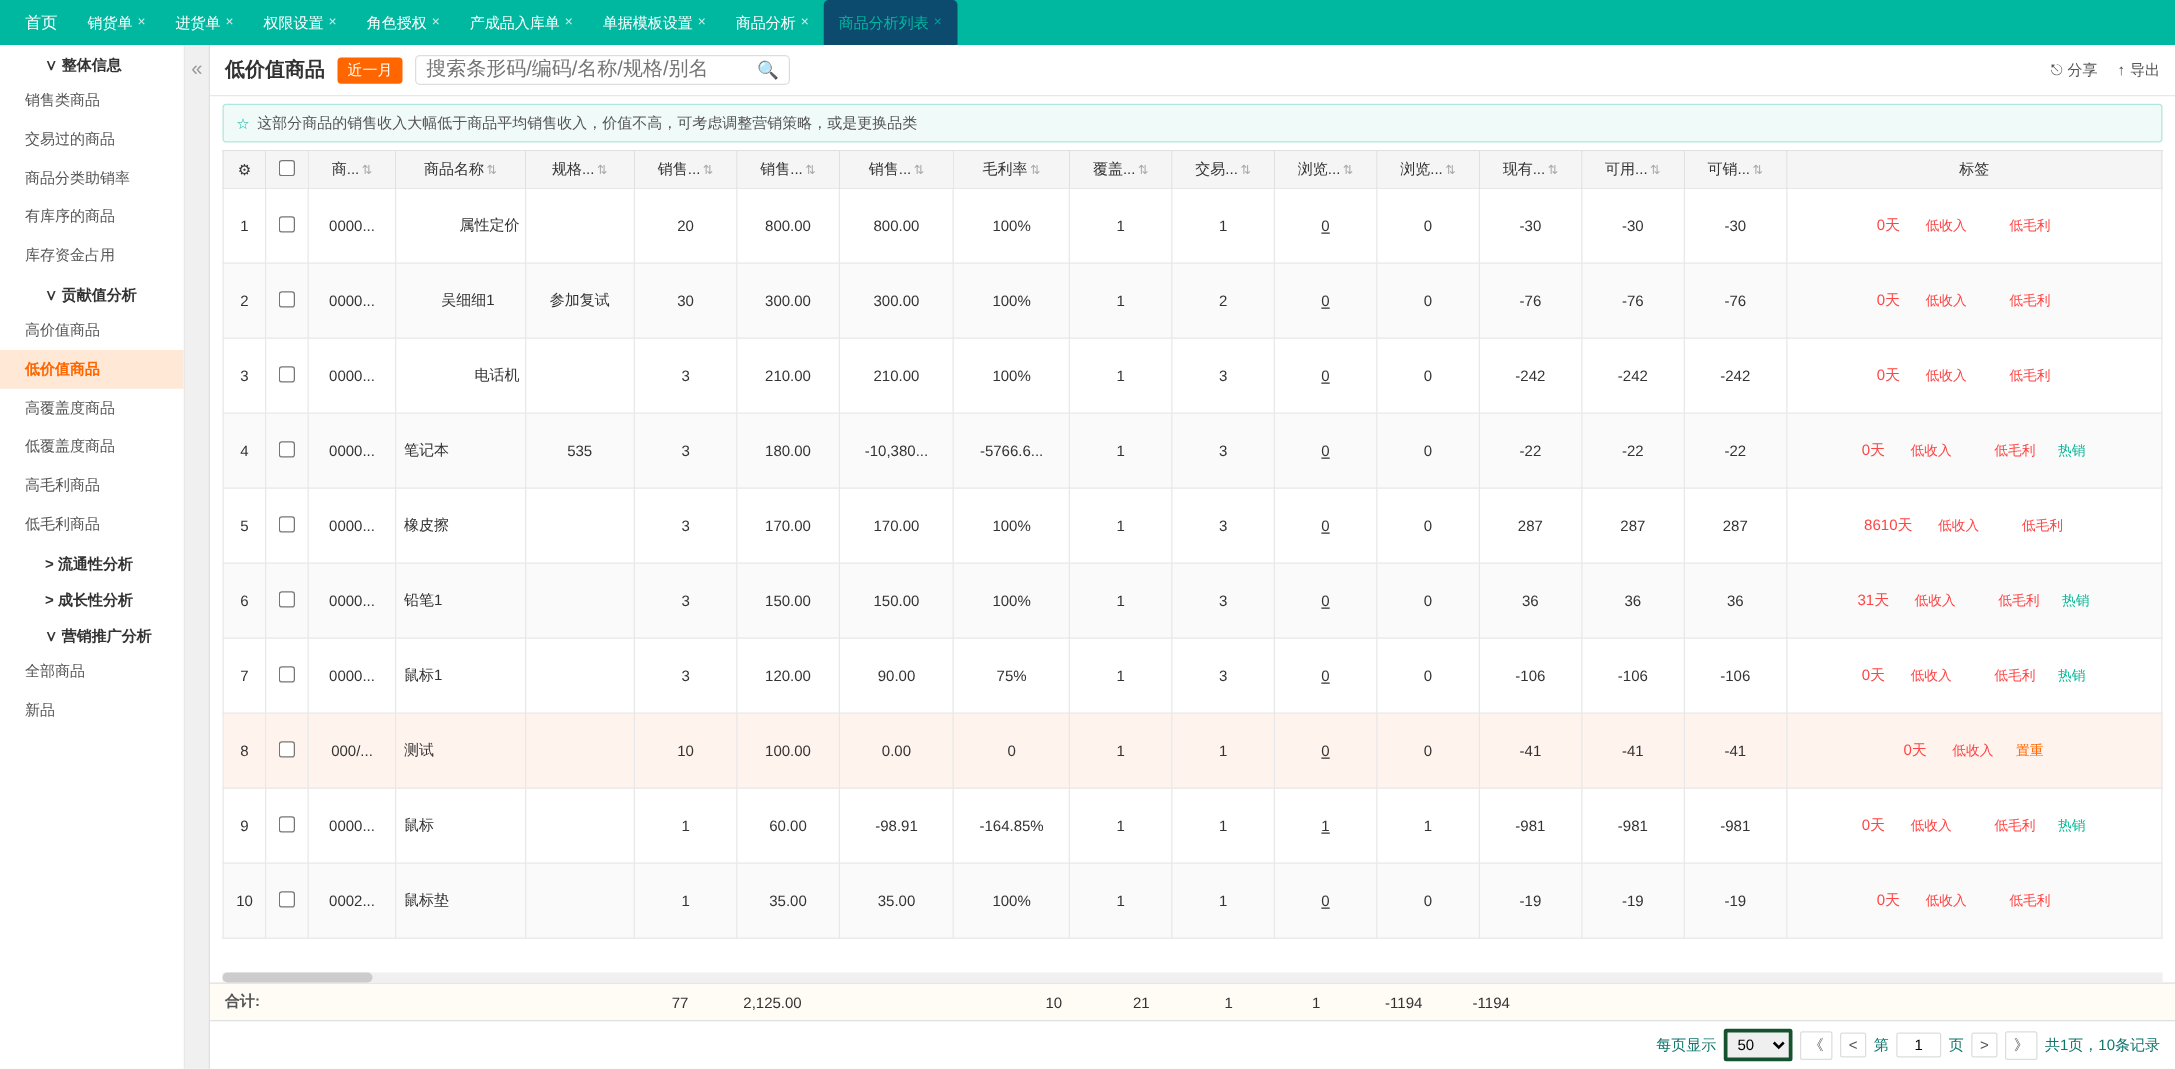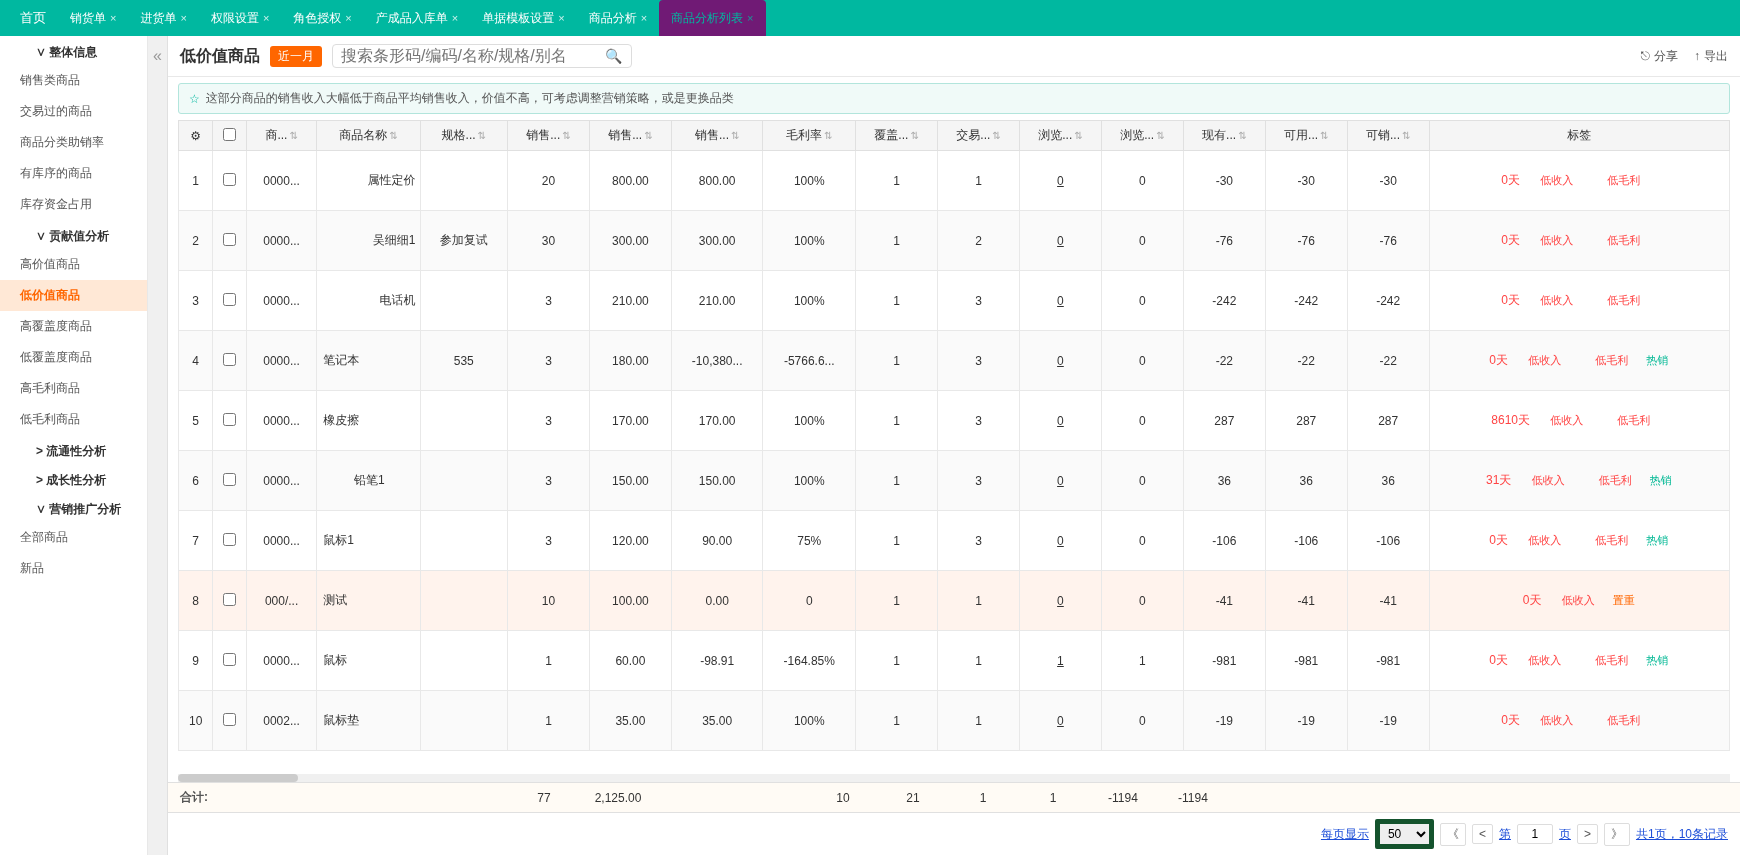--- a/index.html
+++ b/index.html
@@ -17,21 +17,21 @@
     .nav-item {
       color: #fff;
       padding: 0 12px;
       height: 36px;
       display: flex;
       align-items: center;
       cursor: pointer;
       white-space: nowrap;
       font-size: 13px;
     }
-    .nav-item.active { background: #701a75; color: #00b8a0; border-radius: 4px 4px 0 0; }
+    .nav-item.active { background: #0c4a6e; color: #00b8a0; border-radius: 4px 4px 0 0; }
     .nav-close { margin-left: 4px; font-size: 11px; opacity: 0.8; }
 
     
     .layout { display: flex; height: calc(855px - 36px); }
 
     
     .sidebar {
       width: 148px;
       background: #fff;
       border-right: 1px solid #e8e8e8;
@@ -211,23 +211,23 @@
     
     .pagination {
       display: flex;
       align-items: center;
       justify-content: flex-end;
       padding: 6px 12px;
       gap: 6px;
       border-top: 1px solid #e0e0e0;
       background: #fff;
     }
-    .pagination-label { color: #1d4ed8; text-decoration: underline; }
+    .pagination-label { color: #0f766e; }
     .pagination-select {
-      border: 5px solid #14532d;
+      border: 3px solid #14532d;
       padding: 2px 4px;
       border-radius: 2px;
       font-size: 12px;
     }
     .pagination-btn {
       border: 1px solid #ddd;
       background: #fff;
       padding: 2px 6px;
       cursor: pointer;
       border-radius: 2px;
@@ -404,21 +404,21 @@
     <td>0</td>
     <td>-30</td>
     <td>-30</td>
     <td>-30</td>
     <td><span style="color:#ff4444">0天</span> <span class="tag-red">低收入</span><span class="tag-red">低毛利</span></td>
   </tr>
             <tr>
     <td>2</td>
     <td><input type="checkbox" style=""></td>
     <td>0000...</td>
-    <td style="text-align:right;padding-left:16px;">吴细细1</td>
+    <td style="text-align:center;padding-left:16px;">吴细细1</td>
     <td>参加复试</td>
     <td>30</td>
     <td>300.00</td>
     <td>300.00</td>
     <td>100%</td>
     <td>1</td>
     <td>2</td>
     <td><span class="underline">0</span></td>
     <td>0</td>
     <td>-76</td>
@@ -480,21 +480,21 @@
     <td>0</td>
     <td>287</td>
     <td>287</td>
     <td>287</td>
     <td><span style="color:#ff4444">8610天</span> <span class="tag-red">低收入</span><span class="tag-red">低毛利</span></td>
   </tr>
             <tr>
     <td>6</td>
     <td><input type="checkbox" style=""></td>
     <td>0000...</td>
-    <td style="text-align:center;padding-left:6px;">铅笔1</td>
+    <td style="text-align:left;padding-left:6px;">铅笔1</td>
     <td></td>
     <td>3</td>
     <td>150.00</td>
     <td>150.00</td>
     <td>100%</td>
     <td>1</td>
     <td>3</td>
     <td><span class="underline">0</span></td>
     <td>0</td>
     <td>36</td>

